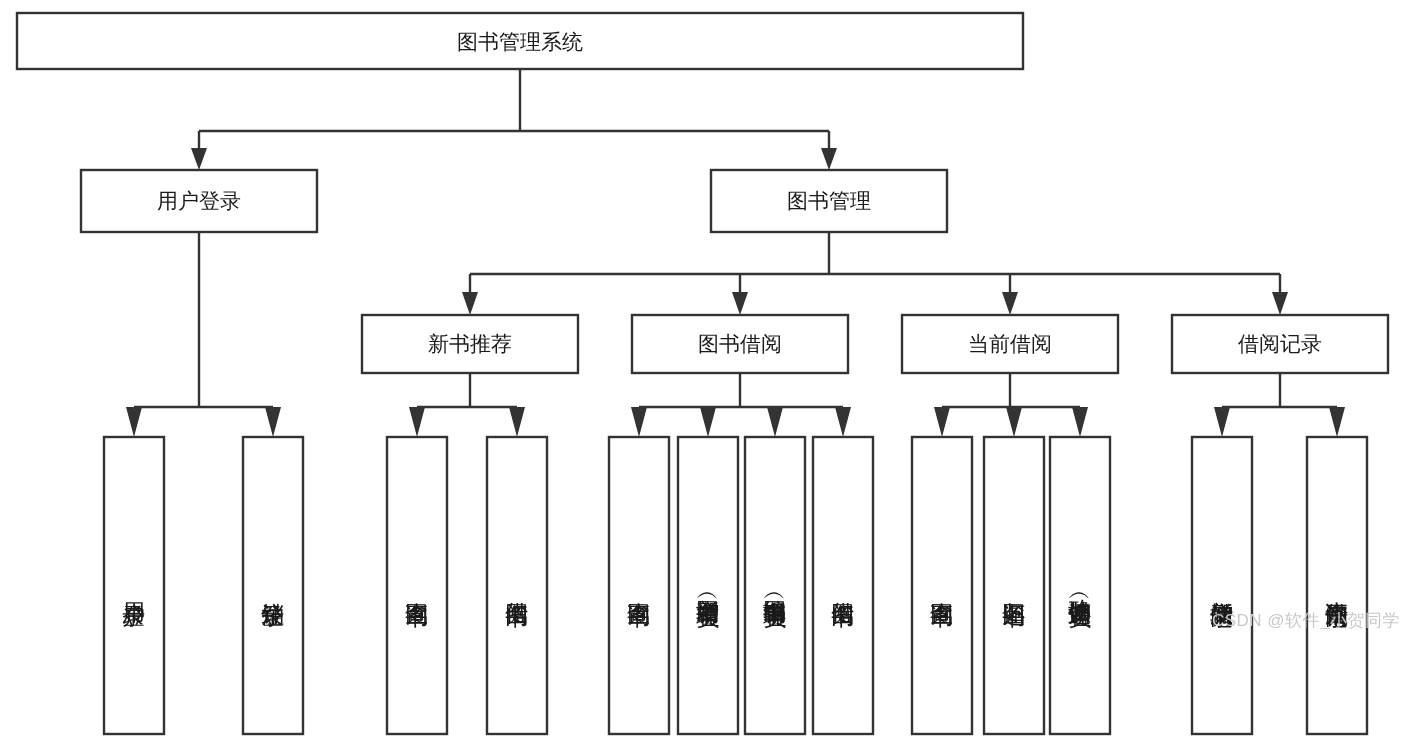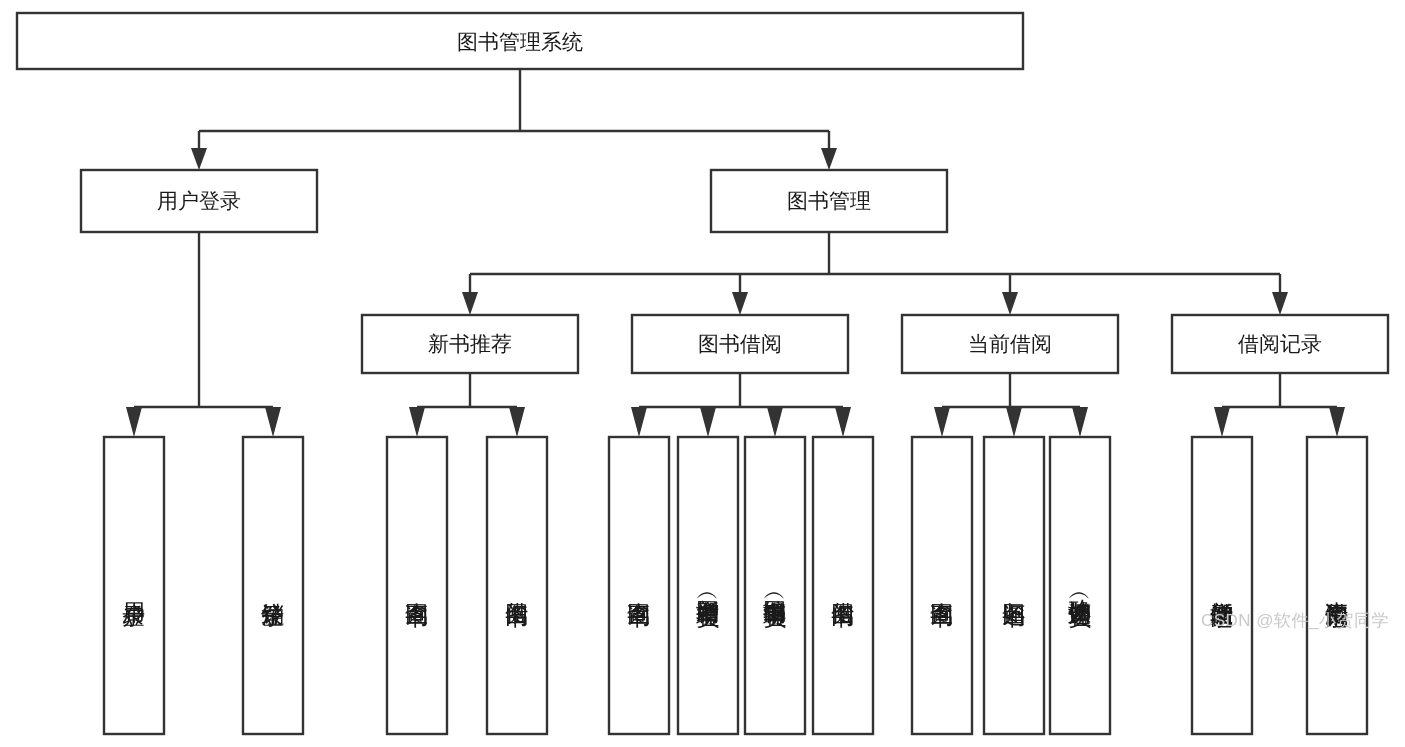--- a/index.html
+++ b/index.html
@@ -62,21 +62,21 @@
     font-family: "Liberation Sans", "DejaVu Sans", sans-serif;
     font-size: 23px;
     line-height: 1.06;
     color: #1a1a1a;
     letter-spacing: 1px;
     white-space: nowrap;
     text-align: center;
   }
   #watermark {
     position: absolute;
-    right: 16px;
+    right: 5px;
     bottom: 6px;
     font-family: "Liberation Sans", "DejaVu Sans", sans-serif;
     font-size: 17px;
     color: #c9c9c9;
     letter-spacing: 0.5px;
     user-select: none;
     white-space: nowrap;
   }
 </style>
 </head>

